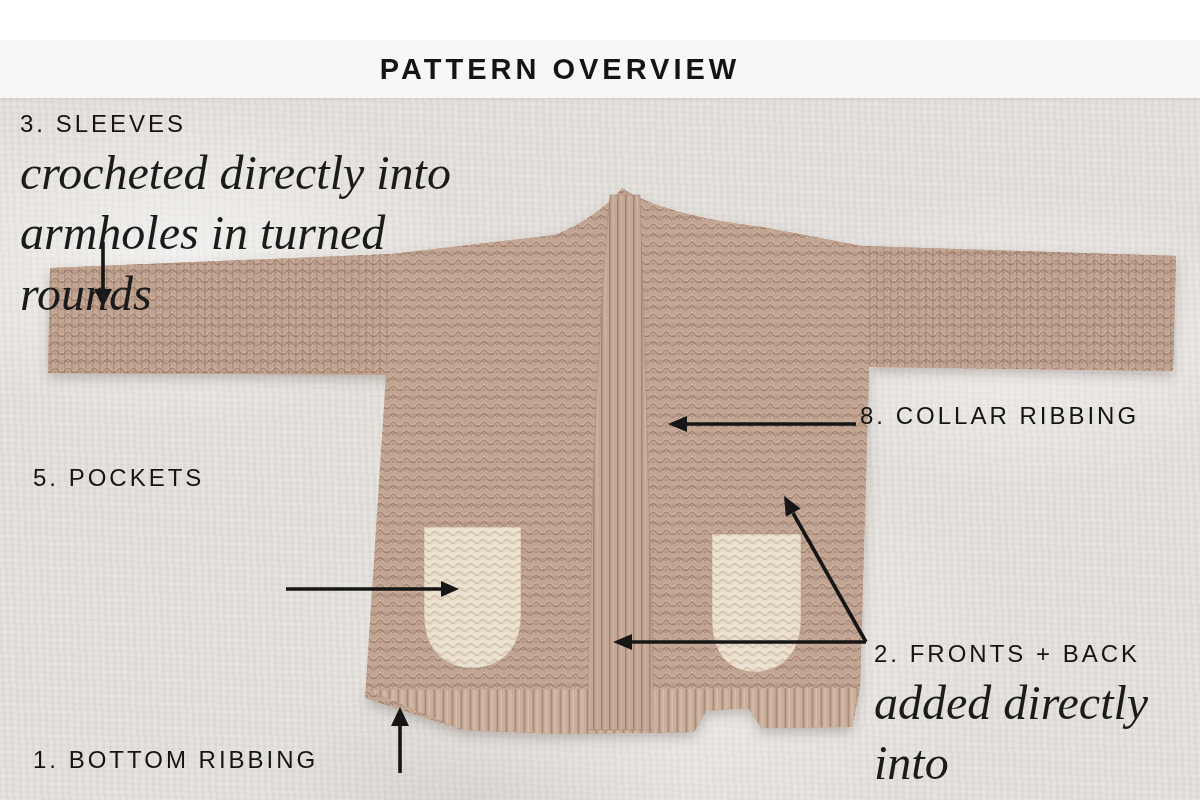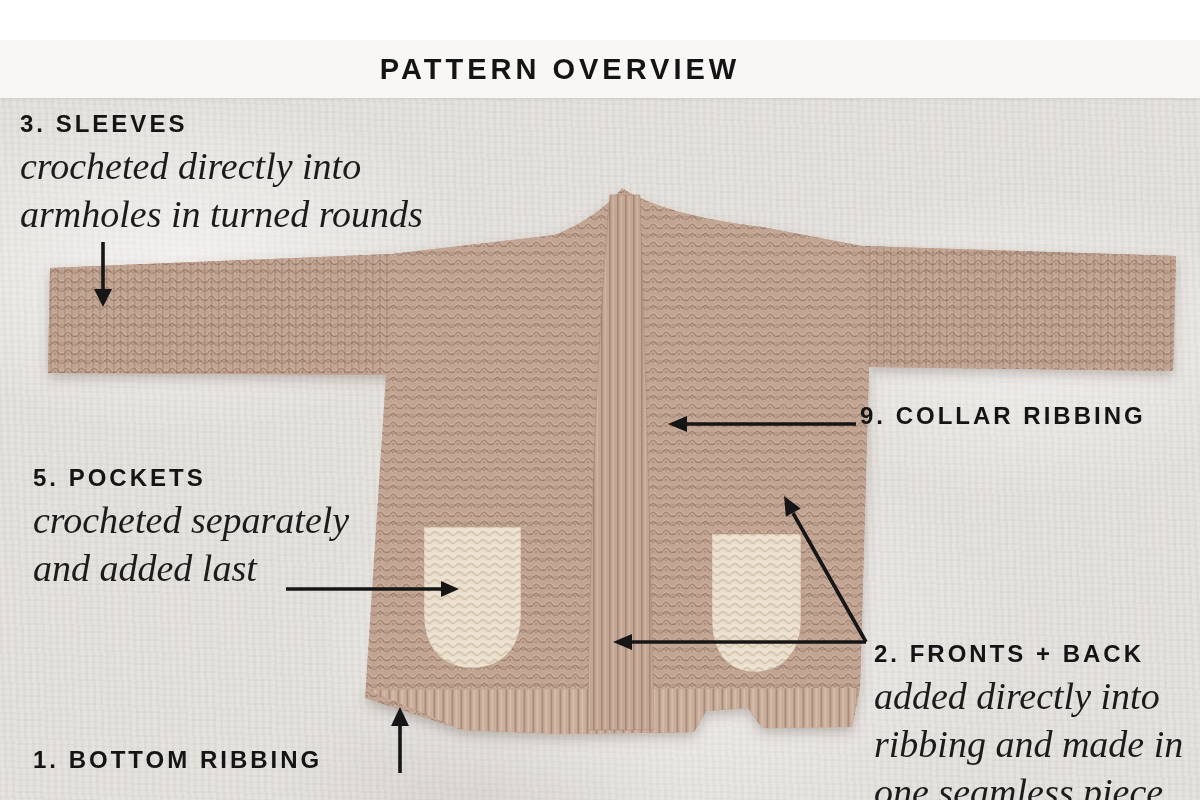--- a/index.html
+++ b/index.html
@@ -26,27 +26,27 @@
   }
   .title{
     position:absolute;left:560px;top:50%;
     transform:translate(-50%,-50%);
     font-weight:700;font-size:29px;letter-spacing:4px;
     color:#141414;white-space:nowrap;
   }
   .art{position:absolute;left:0;top:0;}
   .label{position:absolute;z-index:5;}
   .label .h{
-    font-weight:700;font-size:24px;letter-spacing:3px;
+    font-weight:400;font-size:24px;letter-spacing:3px;
     color:#141414;white-space:nowrap;
   }
   .label .d{
     margin-top:5px;
     font-family:"Liberation Serif",serif;
-    font-style:italic;font-size:38px;line-height:1.26;
+    font-style:italic;font-size:48px;line-height:1.26;
     color:#1b1b1b;white-space:pre-line;
   }
   .w470{width:480px;}
   .w340{width:340px;}
 </style>
 </head>
 <body>
 
 <div class="page">
 
@@ -149,30 +149,28 @@
   </div>
 
   <div class="label w470" style="left:20px;top:70px;">
     <div class="h">3. SLEEVES</div>
     <div class="d">crocheted directly into
 armholes in turned rounds</div>
   </div>
 
   <div class="label w470" style="left:33px;top:424px;">
     <div class="h">5. POCKETS</div>
-    <div class="d">crocheted separately
-and added last</div>
   </div>
 
   <div class="label w470" style="left:33px;top:706px;">
     <div class="h">1. BOTTOM RIBBING</div>
   </div>
 
   <div class="label w340" style="left:860px;top:362px;">
-    <div class="h">9. COLLAR RIBBING</div>
+    <div class="h">8. COLLAR RIBBING</div>
   </div>
 
   <div class="label w340" style="left:874px;top:600px;">
     <div class="h">2. FRONTS + BACK</div>
     <div class="d">added directly into
 ribbing and made in
 one seamless piece</div>
   </div>
 
 </div>

